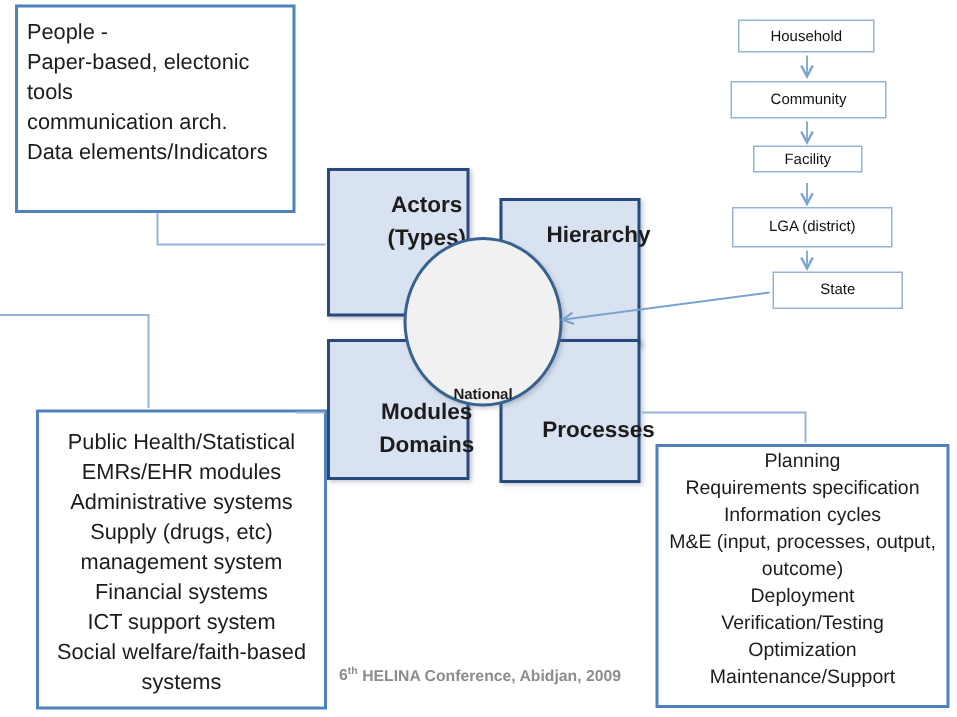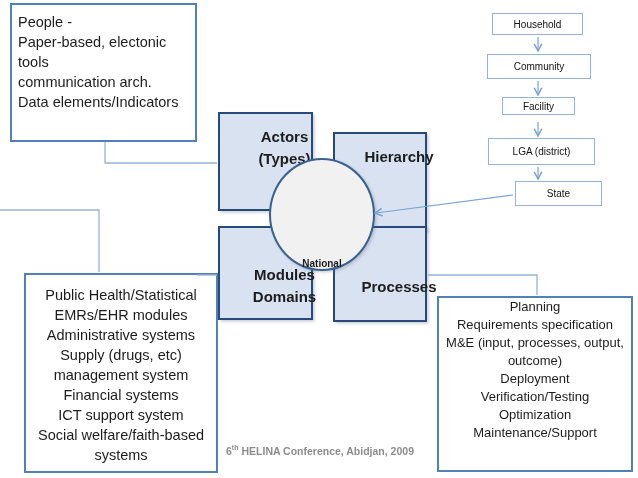--- a/index.html
+++ b/index.html
@@ -137,20 +137,21 @@
     <div class="txt-line">management system</div>
     <div class="txt-line">Financial systems</div>
     <div class="txt-line">ICT support system</div>
     <div class="txt-line">Social welfare/faith-based</div>
     <div class="txt-line">systems</div>
   </div>
 
   <div class="abs corner-box processes-list">
     <div class="txt-line">Planning</div>
     <div class="txt-line">Requirements specification</div>
+    <div class="txt-line">Information cycles</div>
     <div class="txt-line">M&amp;E (input, processes, output,</div>
     <div class="txt-line">outcome)</div>
     <div class="txt-line">Deployment</div>
     <div class="txt-line">Verification/Testing</div>
     <div class="txt-line">Optimization</div>
     <div class="txt-line">Maintenance/Support</div>
   </div>
 
   <div class="abs footer">
     <span>6</span><sup>th</sup><span class="footer-rest">HELINA Conference, Abidjan, 2009</span>

